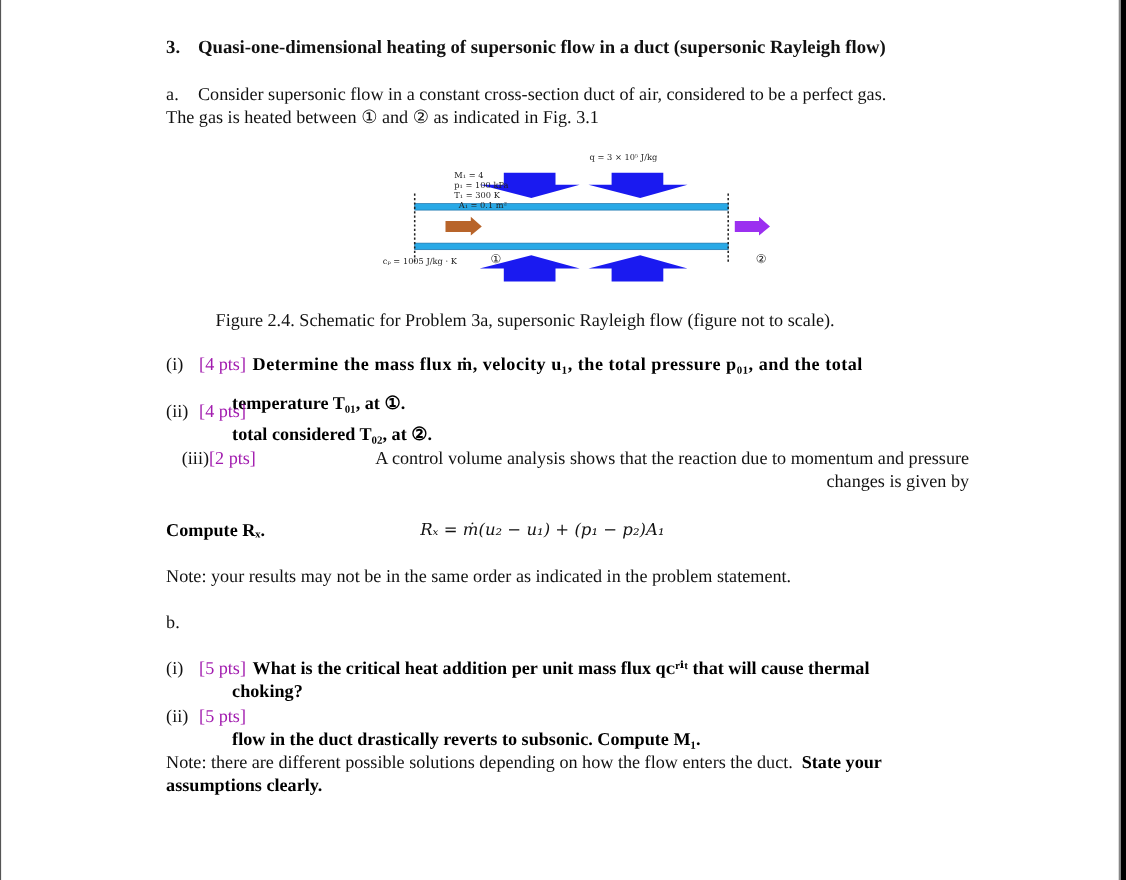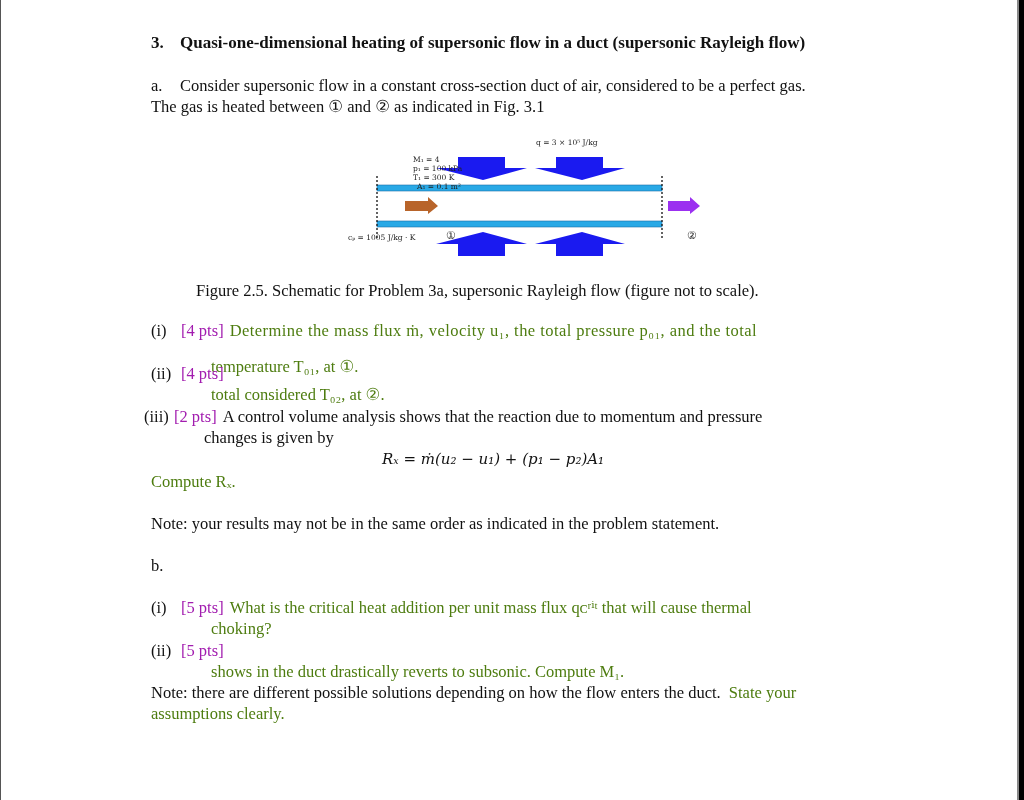--- a/index.html
+++ b/index.html
@@ -9,21 +9,21 @@
     font-family:"Liberation Serif", "DejaVu Serif", serif;
   }
   .frame-left { position:absolute; left:0; top:0; width:1px; height:800px; background:#555; }
   .frame-right { position:absolute; left:1019px; top:0; width:5px; height:800px; background:#000; }
   .frame-right-inner { position:absolute; left:1017px; top:0; width:2px; height:800px; background:#888; }
 
   .abs { position:absolute; white-space:nowrap; }
   .title { left:151px; top:33px; font-size:17px; font-weight:bold; }
   .title .num { display:inline-block; width:29px; }
   .para { font-size:16.5px; }
-  .orange { color:#4d7c0f; font-weight:normal; }
+  .orange { color:#000000; font-weight:bold; }
   .blue { color:#a21caf; font-weight:normal; }
   .math { font-family:"DejaVu Serif", serif; font-style:italic; }
 
   .fig { position:absolute; left:320px; top:130px; width:400px; height:130px; }
   .fig .lbl { position:absolute; font-family:"DejaVu Serif", serif; font-size:7.5px; color:#222; white-space:nowrap;padding-left:20px; }
 </style>
 </head>
 <body>
 
 <div class="frame-left"></div>
@@ -63,49 +63,49 @@
     <div>M₁ = 4</div>
     <div>p₁ = 100 kPa</div>
     <div>T₁ = 300 K</div>
     <div style="padding-left:4px;">A₁ = 0.1 m²</div>
   </div>
   <div class="lbl" style="left:8px; top:103px;">cₚ = 1005 J/kg · K</div>
   <div class="lbl" style="left:106px; top:99px; font-size:11px;">①</div>
   <div class="lbl" style="left:347px; top:99px; font-size:11px;">②</div>
 </div>
 
-<div class="abs para" style="left:196px; top:281px;">Figure 2.5.  Schematic for Problem 3a, supersonic Rayleigh flow (figure not to scale).</div>
+<div class="abs para" style="left:196px; top:281px;">Figure 2.4.  Schematic for Problem 3a, supersonic Rayleigh flow (figure not to scale).</div>
 
 <div class="abs para" style="left:151px; top:321px; width:721px;">
   <div style="display:flex; white-space:nowrap;">
     <span style="width:30px;">(i)</span>
     <span class="blue" style="margin-right:6px;">[4 pts]</span>
     <span class="orange" style="flex:1; letter-spacing:0.45px;">Determine the mass flux ṁ, velocity u₁, the total pressure p₀₁, and the total</span>
   </div>
   <div class="orange" style="padding-left:60px; margin-top:16px;">temperature T₀₁,  at ①.</div>
 </div>
 
 <div class="abs para" style="left:151px; top:364px; width:721px;">
   <div style="display:flex; white-space:nowrap;">
     <span style="width:30px;">(ii)</span>
     <span class="blue" style="margin-right:6px;">[4 pts]</span>
   </div>
   <div class="orange" style="padding-left:60px; margin-top:1px;">total considered T₀₂,  at ②.</div>
 </div>
 
-<div class="abs para" style="left:144px; top:407px; width:721px;">
+<div class="abs para" style="left:160px; top:407px; width:721px;text-align:right;">
   <div style="display:flex; white-space:nowrap;">
     <span style="width:30px;">(iii)</span>
     <span class="blue" style="margin-right:6px;">[2 pts]</span>
     <span style="flex:1;">A control volume analysis shows that the reaction due to momentum and pressure</span>
   </div>
   <div style="padding-left:60px; margin-top:1px;">changes is given by</div>
 </div>
 
-<div class="abs math" style="left:382px; top:450px; font-size:15px;">Rₓ = ṁ(u₂ − u₁) + (p₁ − p₂)A₁</div>
+<div class="abs math" style="left:382px; top:472px; font-size:15px;">Rₓ = ṁ(u₂ − u₁) + (p₁ − p₂)A₁</div>
 
 <div class="abs para orange" style="left:151px; top:472px;">Compute Rₓ.</div>
 
 <div class="abs para" style="left:151px; top:514px;">Note: your results may not be in the same order as indicated in the problem statement.</div>
 
 <div class="abs para" style="left:151px; top:556px;">b.</div>
 
 <div class="abs para" style="left:151px; top:598px; width:721px;">
   <div style="display:flex; white-space:nowrap;">
     <span style="width:30px;">(i)</span>
@@ -113,20 +113,20 @@
     <span class="orange" style="flex:1;">What is the critical heat addition per unit mass flux qᴄʳⁱᵗ that will cause thermal</span>
   </div>
   <div class="orange" style="padding-left:60px; margin-top:1px;">choking?</div>
 </div>
 
 <div class="abs para" style="left:151px; top:641px; width:721px;">
   <div style="display:flex; white-space:nowrap;">
     <span style="width:30px;">(ii)</span>
     <span class="blue" style="margin-right:6px;">[5 pts]</span>
   </div>
-  <div class="orange" style="padding-left:60px; margin-top:1px;">shows in the duct drastically reverts to subsonic.  Compute M₁.</div>
+  <div class="orange" style="padding-left:60px; margin-top:1px;">flow in the duct drastically reverts to subsonic.  Compute M₁.</div>
 </div>
 
 <div class="abs para" style="left:151px; top:683px;">
   <span>Note: there are different possible solutions depending on how the flow enters the duct.</span>
   <span class="orange" style="margin-left:4px;">State your</span>
 </div>
 <div class="abs para orange" style="left:151px; top:704px;">assumptions clearly.</div>
 
 </body></html>

